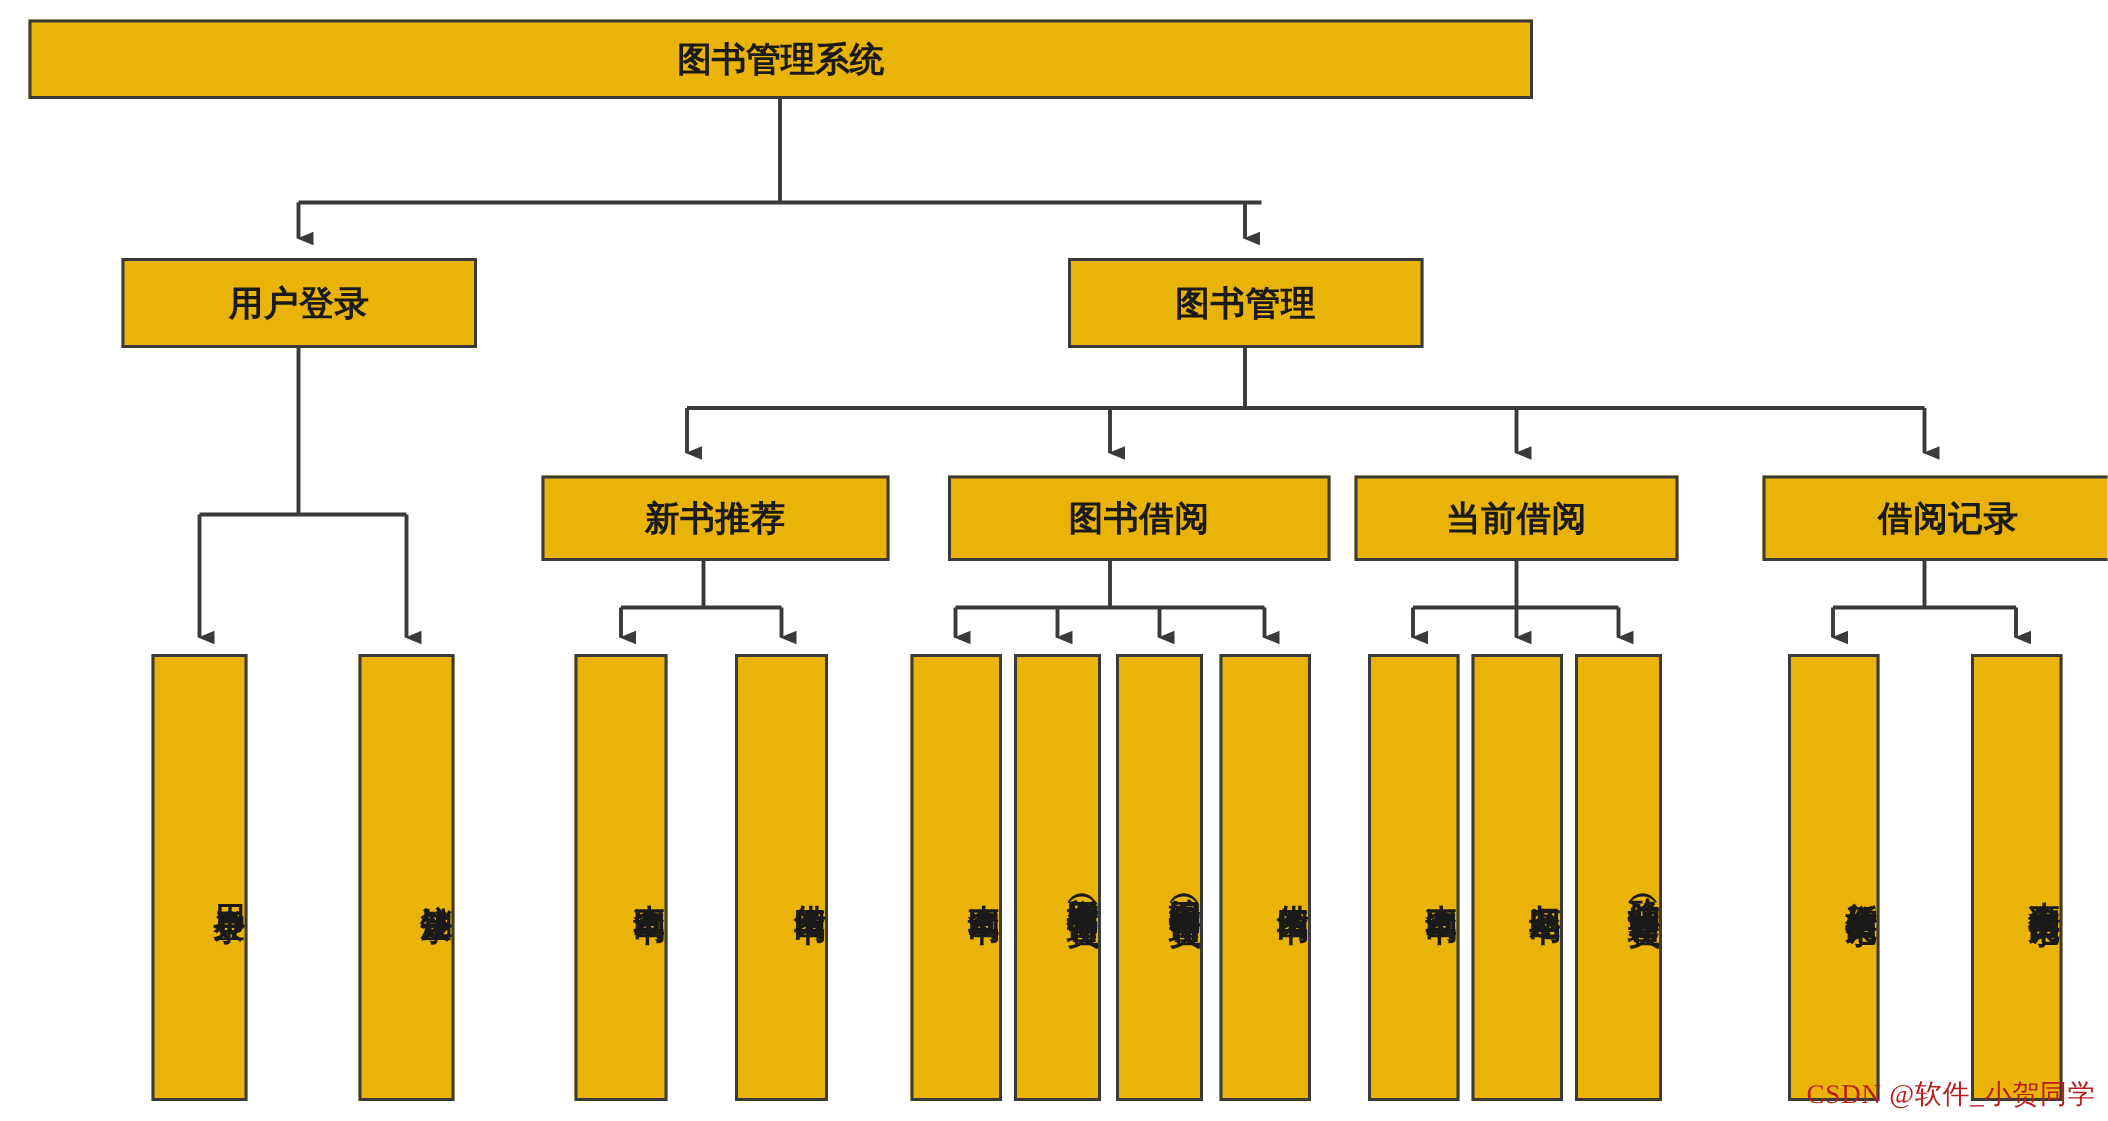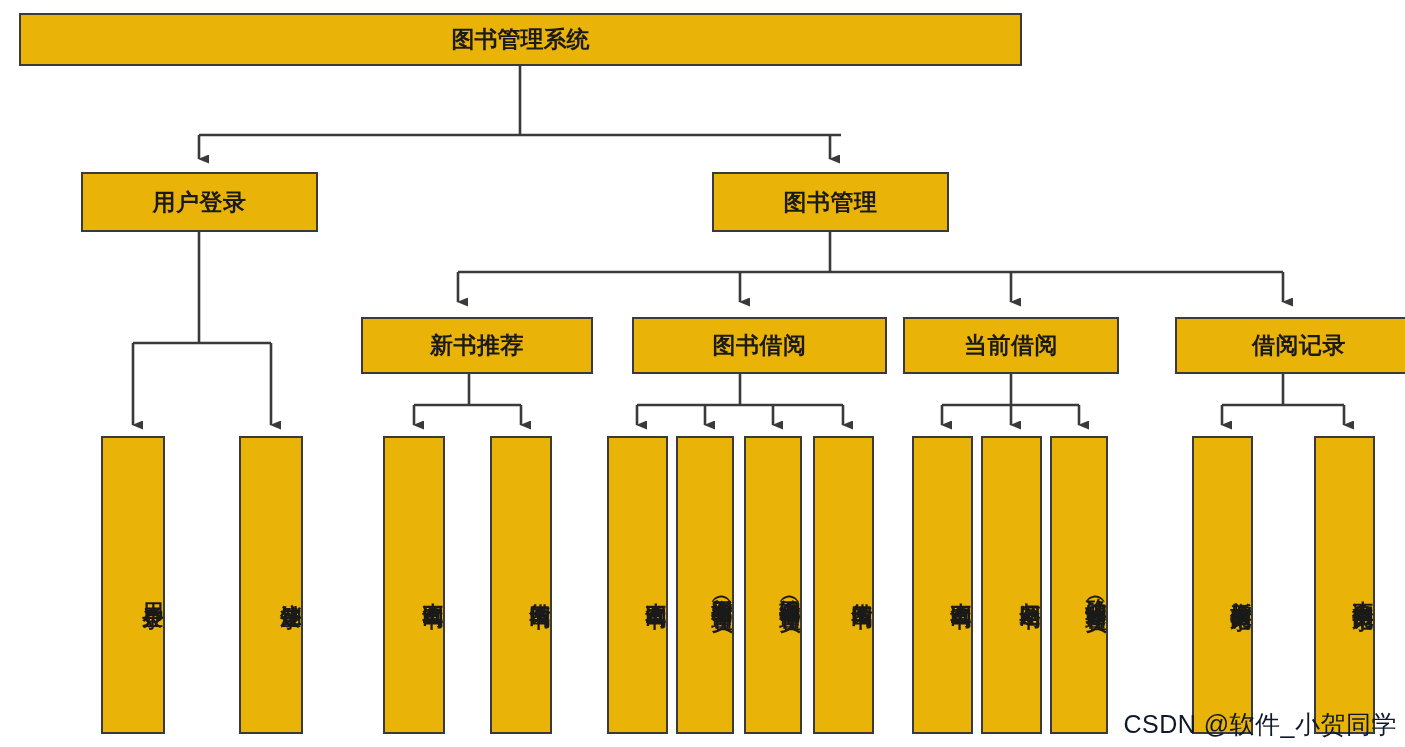--- a/index.html
+++ b/index.html
@@ -59,25 +59,25 @@
     writing-mode: vertical-rl;
     text-orientation: upright;
     letter-spacing: 2px;
     display: block;
     text-align: center;
   }
   #watermark {
     position: absolute;
     right: 8px;
     bottom: 6px;
-    font-size: 25px;
-    color: #0f172a;
+    font-size: 18px;
+    color: #b91c1c;
     letter-spacing: 0.5px;
     white-space: nowrap;
-    font-family: Liberation Sans, sans-serif;
+    font-family: Liberation Serif, serif;
   }
 </style>
 </head>
 <body>
 
 <div id="diagram-root">
 
   <svg id="edge-layer" viewBox="0 0 1405 747" width="1405" height="747" xmlns="http://www.w3.org/2000/svg">
     <defs>
       <marker id="arrowhead" markerWidth="9" markerHeight="11" refX="4.5" refY="10" orient="auto" markerUnits="userSpaceOnUse">

